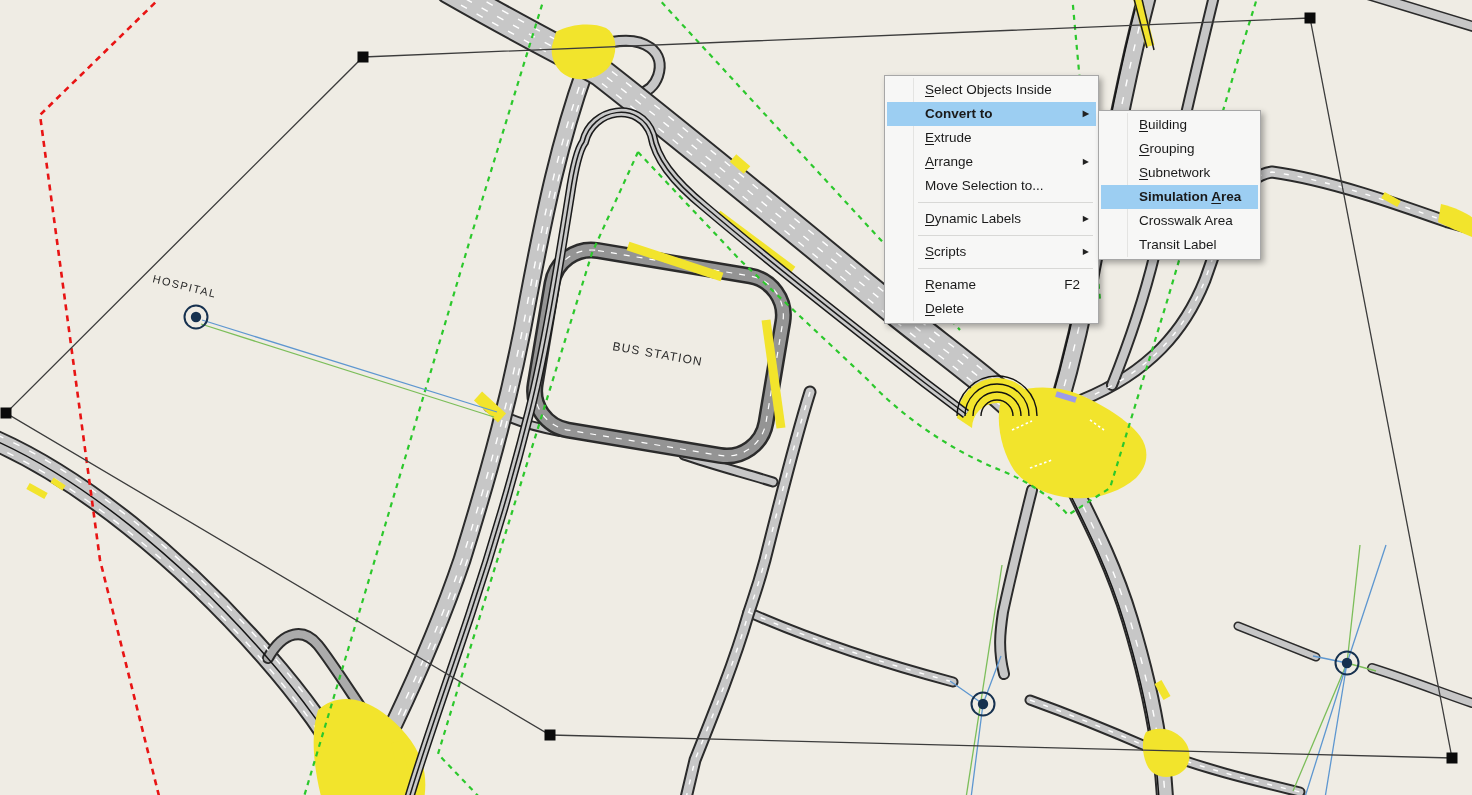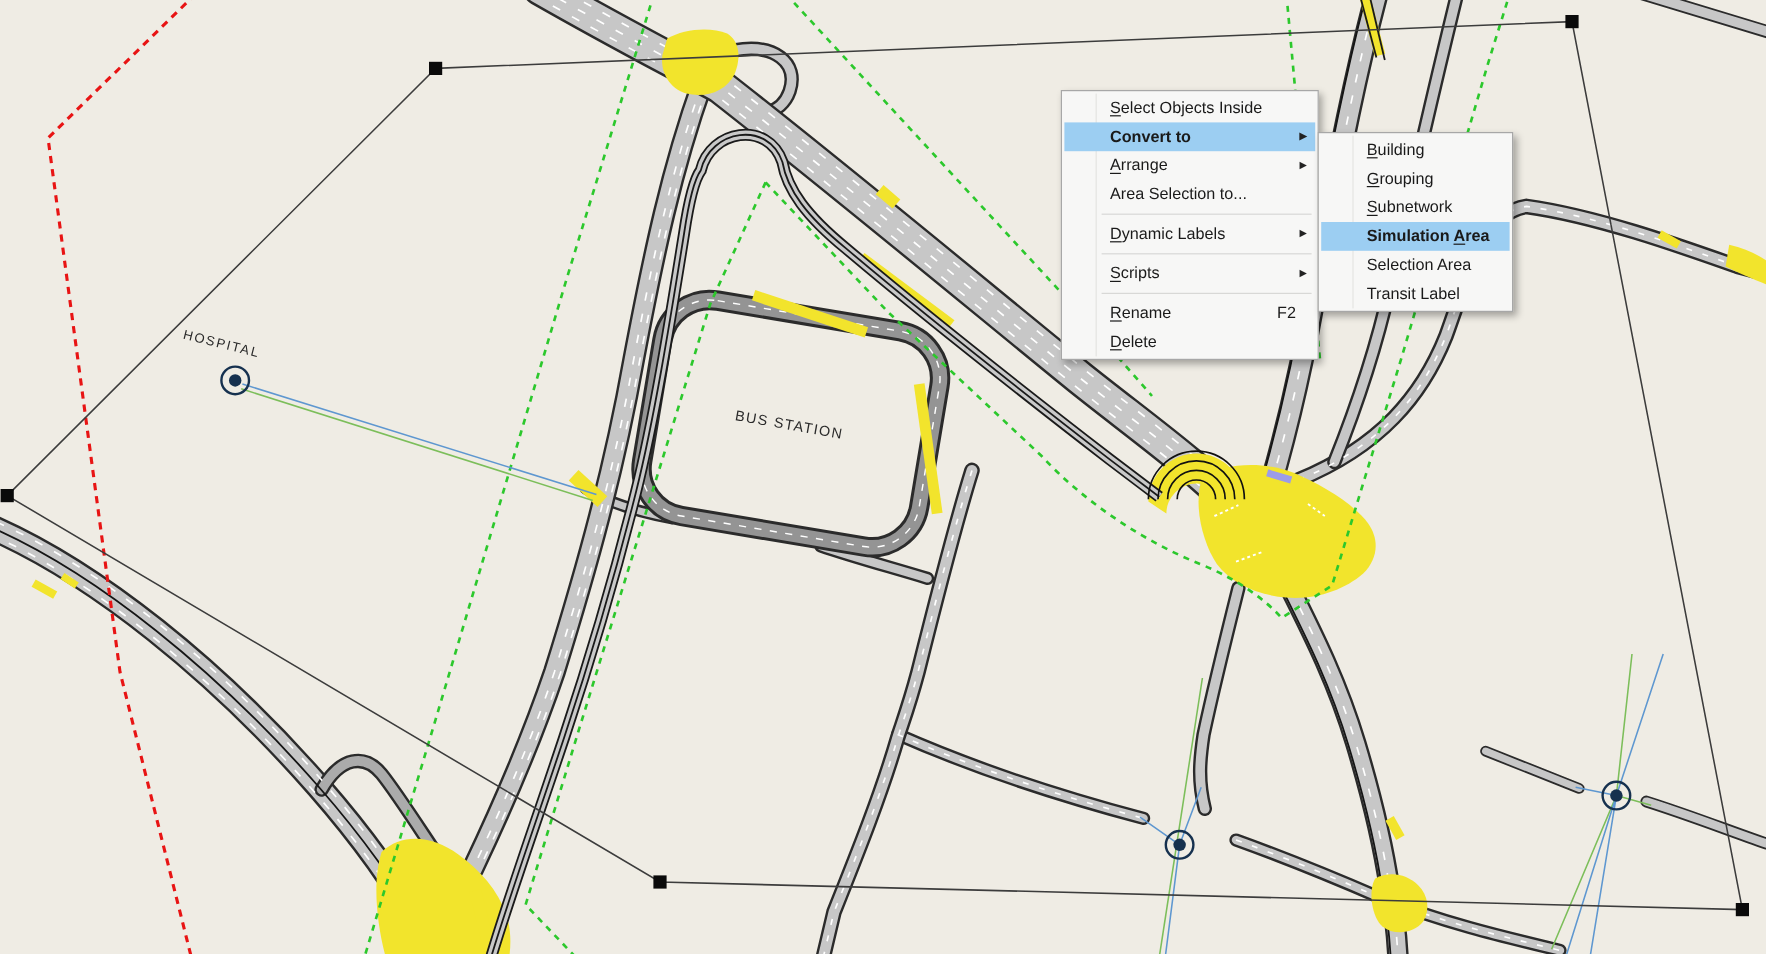--- a/index.html
+++ b/index.html
@@ -217,34 +217,35 @@
   </g>
 
   <text class="mapLabel" x="152" y="282" font-size="11" letter-spacing="1.5" transform="rotate(14 152 282)">HOSPITAL</text>
   <text class="mapLabel" x="612" y="350" font-size="12" letter-spacing="1.2" transform="rotate(10 612 350)">BUS STATION</text>
 </svg>
 
 <div id="main-menu" class="menu">
   <div class="gutterline"></div>
 <div class="row"><span class="lbl"><u>S</u>elect Objects Inside</span></div>
       <div class="row hl"><span class="lbl">Convert to</span><span class="arr">▶</span></div>
+      <div class="row"><span class="lbl"><u>E</u>xtrude</span></div>
       <div class="row"><span class="lbl"><u>A</u>rrange</span><span class="arr">▶</span></div>
-      <div class="row"><span class="lbl">Area Selection to...</span></div>
+      <div class="row"><span class="lbl">Move Selection to...</span></div>
       <div class="sep"></div>
       <div class="row"><span class="lbl"><u>D</u>ynamic Labels</span><span class="arr">▶</span></div>
       <div class="sep"></div>
       <div class="row"><span class="lbl"><u>S</u>cripts</span><span class="arr">▶</span></div>
       <div class="sep"></div>
       <div class="row"><span class="lbl"><u>R</u>ename</span><span class="sc">F2</span></div>
       <div class="row"><span class="lbl"><u>D</u>elete</span></div>
     </div>
 
 <div id="sub-menu" class="menu">
   <div class="gutterline"></div>
 <div class="row"><span class="lbl"><u>B</u>uilding</span></div>
       <div class="row"><span class="lbl"><u>G</u>rouping</span></div>
       <div class="row"><span class="lbl"><u>S</u>ubnetwork</span></div>
       <div class="row hl"><span class="lbl">Simulation <u>A</u>rea</span></div>
-      <div class="row"><span class="lbl">Selection Area</span></div>
+      <div class="row"><span class="lbl">Crosswalk Area</span></div>
       <div class="row"><span class="lbl">Transit Label</span></div>
     </div>
 
 </div>
 
 </body></html>

